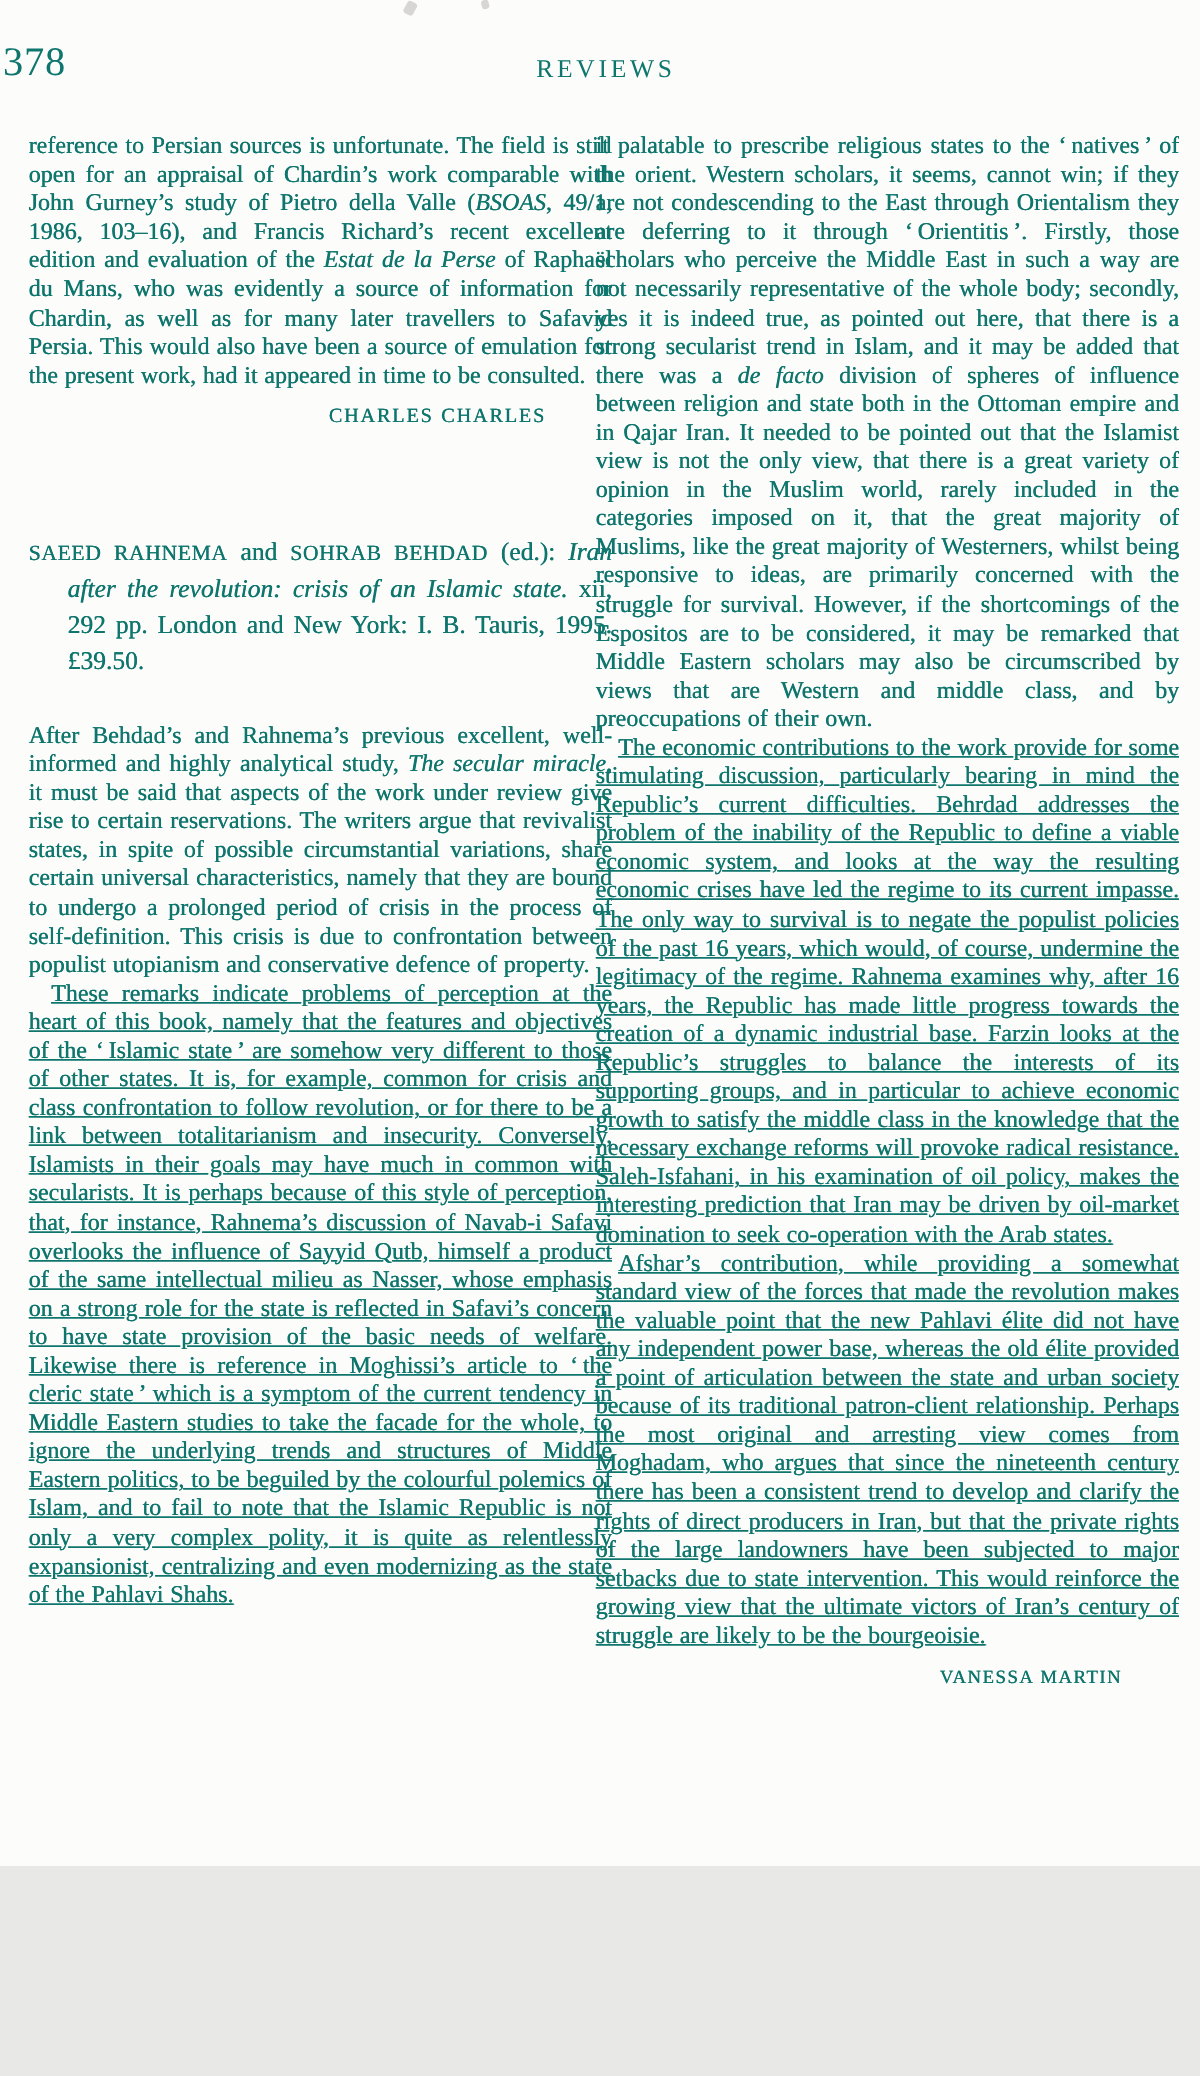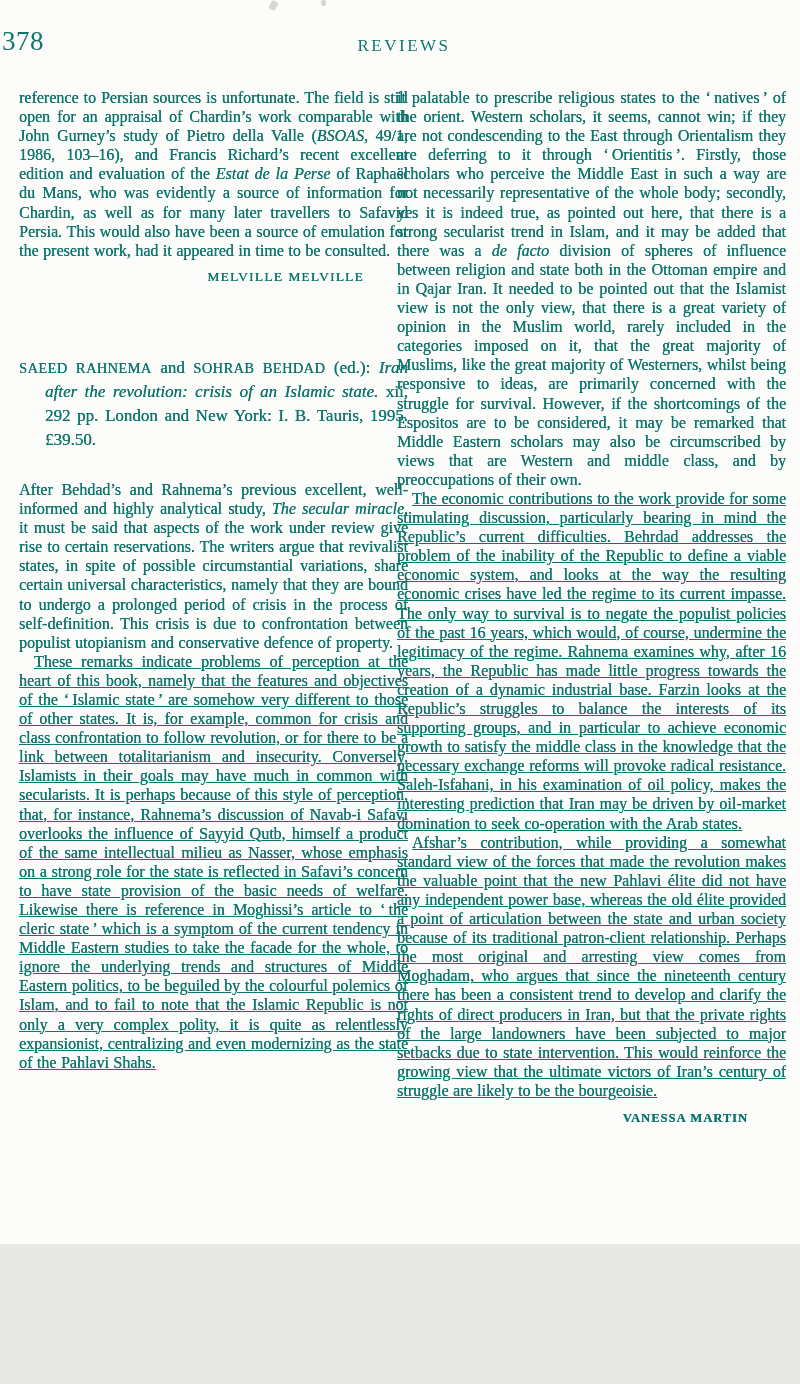--- a/index.html
+++ b/index.html
@@ -65,21 +65,20 @@
     letter-spacing: 1.2px;
     margin-top: 7px;
     padding-right: 44px;
     text-indent: 0;
   }
   .signature.sig-right-col {
     font-size: 12.5px;
     letter-spacing: 1px;
     margin-top: 9px;
     padding-right: 38px;
-    font-weight: bold;
   }
 
   .citation {
     font-size: 17px;
     line-height: 24px;
     margin-top: 70px;
     margin-bottom: 28px;
     padding-left: 26px;
     text-indent: -26px;
     text-align: justify;
@@ -106,21 +105,21 @@
   <span class="artifact artifact-1"></span>
   <span class="artifact artifact-2"></span>
 
   <span class="page-num">378</span>
 
   <span class="running-head">REVIEWS</span>
 
   <div class="col col-left">
     <p class="body-text"><span>reference to Persian sources is unfortunate. The field is still open for an appraisal of Chardin’s work comparable with John Gurney’s study of Pietro della Valle (</span><span class="i">BSOAS</span><span>, 49/1, 1986, 103–16), and Francis Richard’s recent excellent edition and evaluation of the </span><span class="i">Estat de la Perse</span><span> of Raphaël du Mans, who was evidently a source of information for Chardin, as well as for many later travellers to Safavid Persia. This would also have been a source of emulation for the present work, had it appeared in time to be consulted.</span></p>
 
-    <p class="signature">MELVILLE MELVILLE</p>
+    <p class="signature">CHARLES CHARLES</p>
 
     <p class="citation"><span class="sc">SAEED RAHNEMA</span><span> and </span><span class="sc">SOHRAB BEHDAD</span><span> (ed.): </span><span class="i">Iran after the revolution: crisis of an Islamic state.</span><span> xii, 292&nbsp;pp. London and New York: I. B. Tauris, 1995. £39.50.</span></p>
 
     <p class="body-text"><span>After Behdad’s and Rahnema’s previous excellent, well-informed and highly analytical study, </span><span class="i">The secular miracle</span><span>, it must be said that aspects of the work under review give rise to certain reservations. The writers argue that revivalist states, in spite of possible circumstantial variations, share certain universal characteristics, namely that they are bound to undergo a prolonged period of crisis in the process of self-definition. This crisis is due to confrontation between populist utopianism and conservative defence of property.</span></p>
 
     <p class="body-text indent"><span>These remarks indicate problems of perception at the heart of this book, namely that the features and objectives of the ‘ Islamic state ’ are somehow very different to those of other states. It is, for example, common for crisis and class confrontation to follow revolution, or for there to be a link between totalitarianism and insecurity. Conversely, Islamists in their goals may have much in common with secularists. It is perhaps because of this style of perception, that, for instance, Rahnema’s discussion of Navab-i Safavi overlooks the influence of Sayyid Qutb, himself a product of the same intellectual milieu as Nasser, whose emphasis on a strong role for the state is reflected in Safavi’s concern to have state provision of the basic needs of welfare. Likewise there is reference in Moghissi’s article to ‘ the cleric state ’ which is a symptom of the current tendency in Middle Eastern studies to take the facade for the whole, to ignore the underlying trends and structures of Middle Eastern politics, to be beguiled by the colourful polemics of Islam, and to fail to note that the Islamic Republic is not only a very complex polity, it is quite as relentlessly expansionist, centralizing and even modernizing as the state of the Pahlavi Shahs.</span></p>
 
   </div>
 
   <div class="col col-right">

